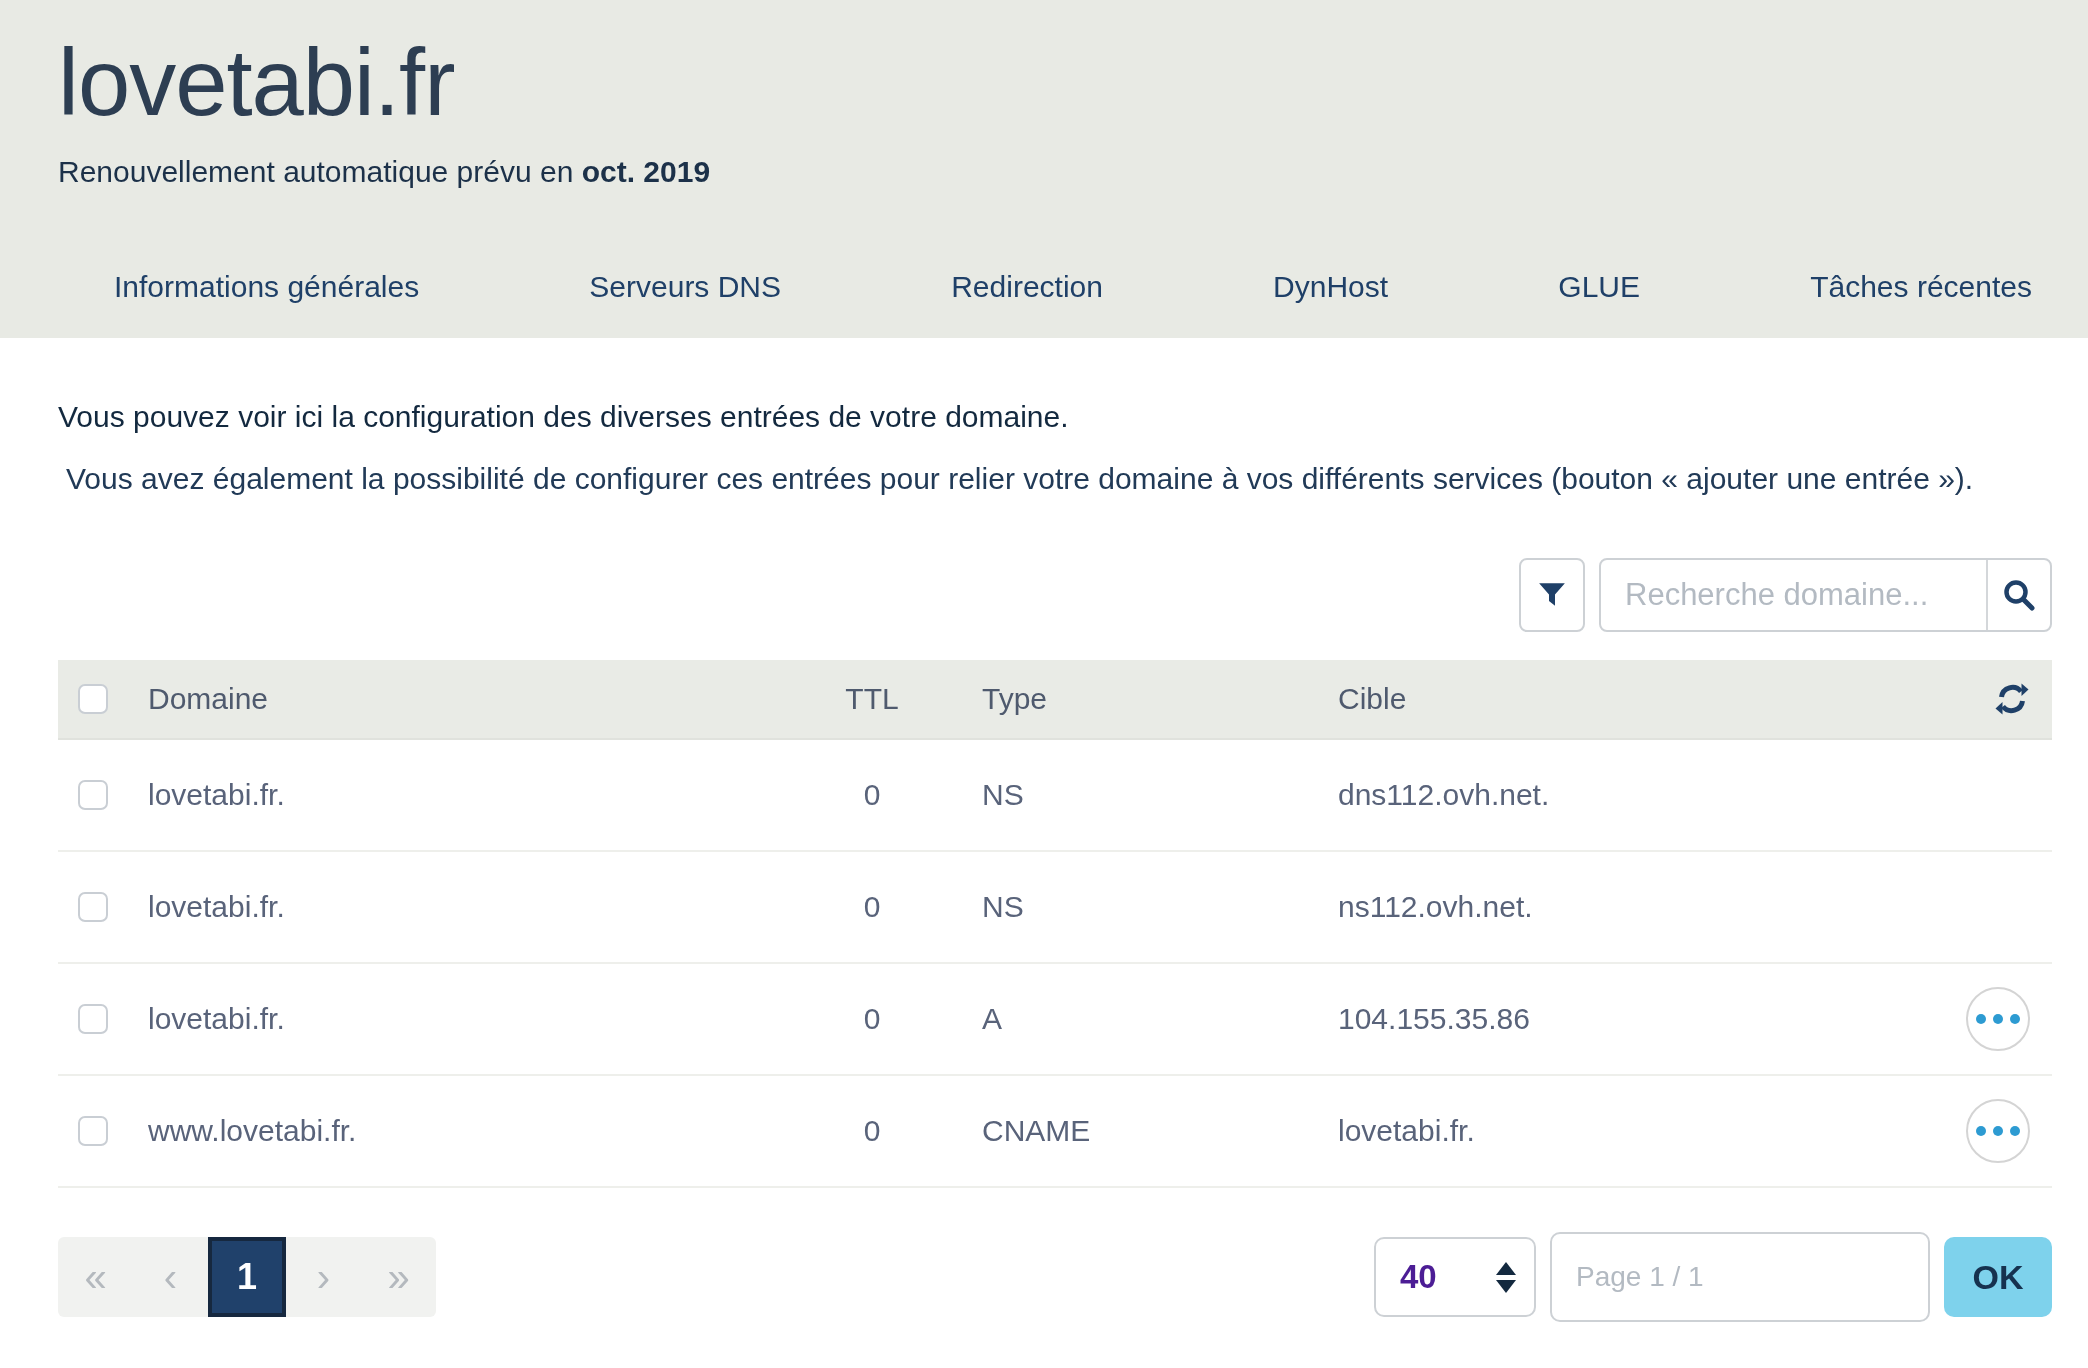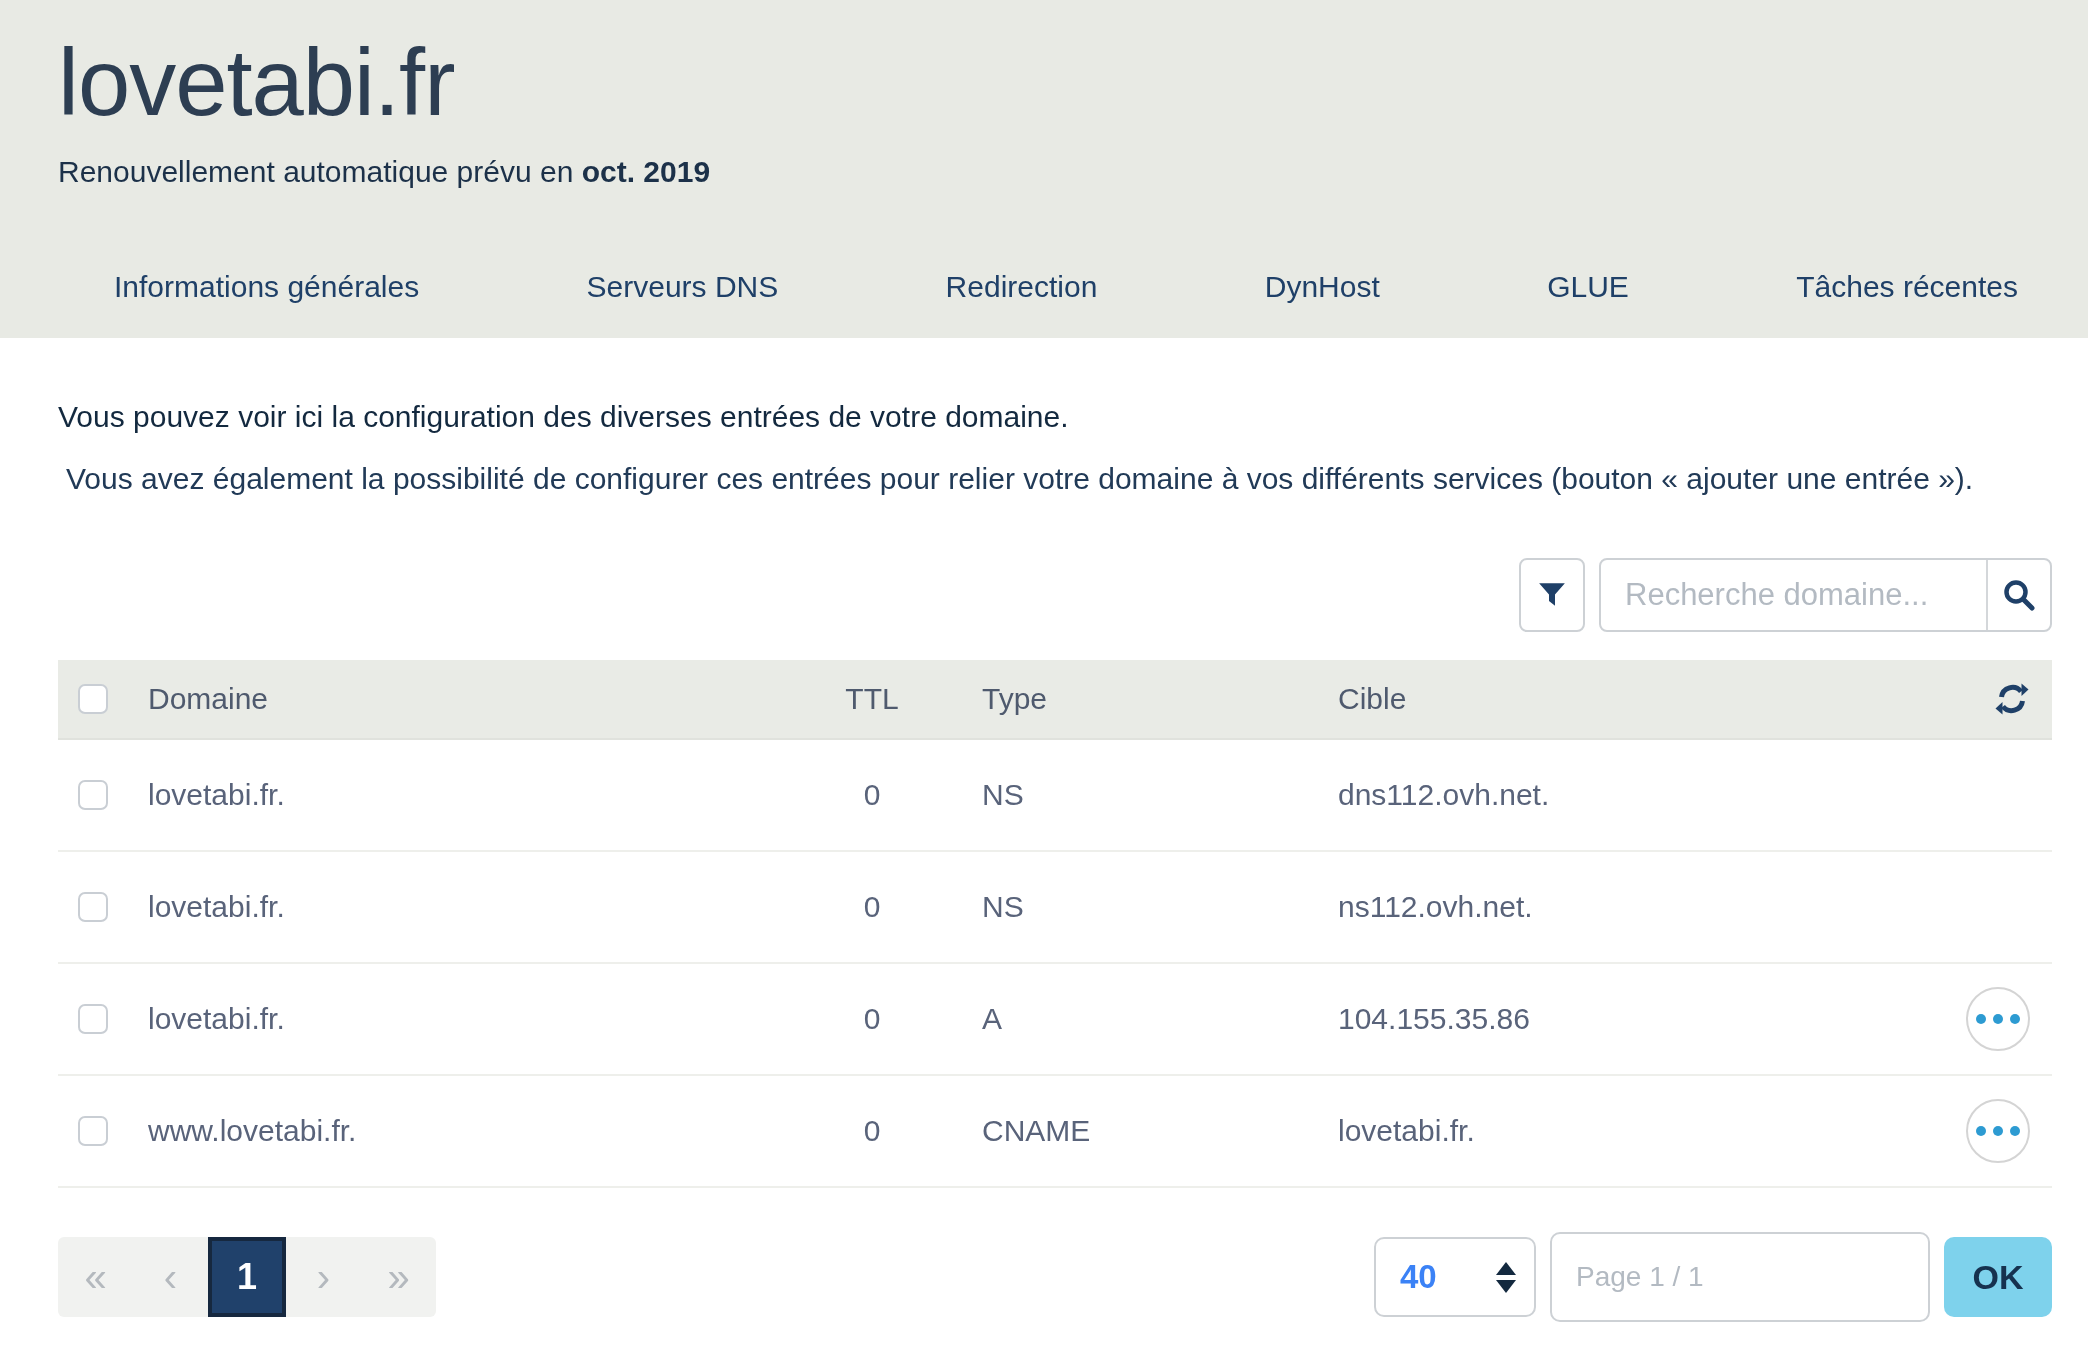--- a/index.html
+++ b/index.html
@@ -16,21 +16,21 @@
   .page-header { height:338px; background:#e8eae4; position:relative; }
   .page-title {
     margin:0; padding:34px 0 0 58px;
     font-size:94px; font-weight:300; letter-spacing:-1px;
     color:#2d3e52; line-height:1.05;
   }
   .subtitle { margin:22px 0 0; padding-left:58px; font-size:30px; color:#1c3149; }
   .subtitle b { font-weight:700; }
 
   .tabs {
-    position:absolute; left:0; right:14px; bottom:0;
+    position:absolute; left:0; right:0; bottom:0;
     display:flex; justify-content:space-between; align-items:stretch;
     padding-left:62px; padding-right:4px;
   }
   .tab {
     position:relative; font-size:30px; color:#1f4068;
     padding:24px 52px 34px; cursor:pointer; white-space:nowrap;
   }
   .tab.active { font-weight:700; }
   .tab.active::after {
     content:""; position:absolute; left:0; right:0; bottom:0;
@@ -105,21 +105,21 @@
   .pager-current {
     width:78px; height:80px; background:#20416b; border:4px solid #16283f;
     color:#fff; font-size:36px; font-weight:700;
     display:flex; align-items:center; justify-content:center;
   }
   .page-controls { display:flex; align-items:center; gap:14px; }
   .spinner {
     width:162px; height:80px; background:#fff; border:2px solid #cdd1d5; border-radius:10px;
     display:flex; align-items:center; justify-content:space-between; padding:0 18px 0 24px; cursor:pointer;
   }
-  .spinner-value { width:70px; border:none; outline:none; font-size:33px; font-weight:700; color:#3b82f6; padding:0; }
+  .spinner-value { width:70px; border:none; outline:none; font-size:33px; font-weight:700; color:#4c1d95; padding:0; }
   .spin-arrows { display:flex; flex-direction:column; gap:5px; }
   .tri-up { width:0; height:0; border-left:10px solid transparent; border-right:10px solid transparent; border-bottom:13px solid #13293f; }
   .tri-down { width:0; height:0; border-left:10px solid transparent; border-right:10px solid transparent; border-top:13px solid #13293f; }
   .page-input {
     width:380px; height:90px; border:2px solid #cdd1d5; border-radius:10px;
     padding:0 24px; font-size:28px; color:#213a57; outline:none;
   }
   .page-input::placeholder { color:#b3bac2; opacity:1; }
   .ok-btn {
     width:108px; height:80px; border:none; border-radius:10px;

